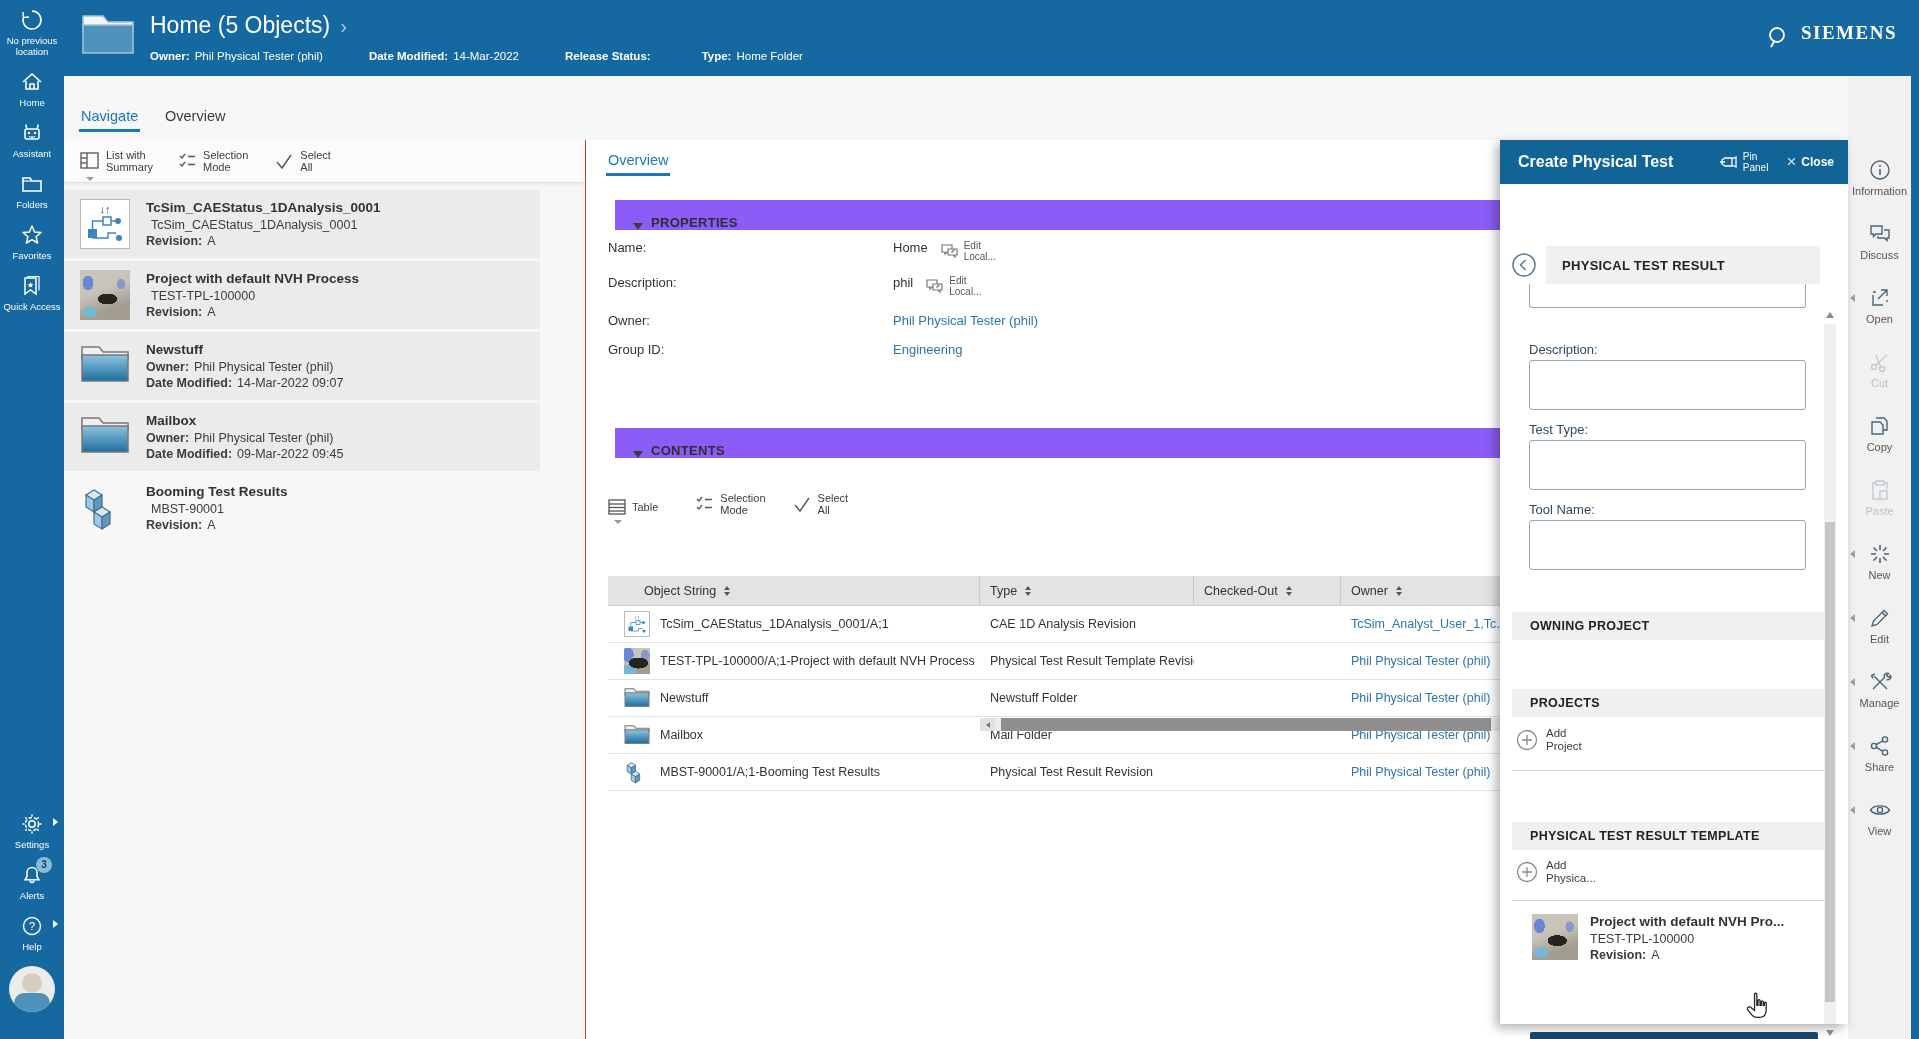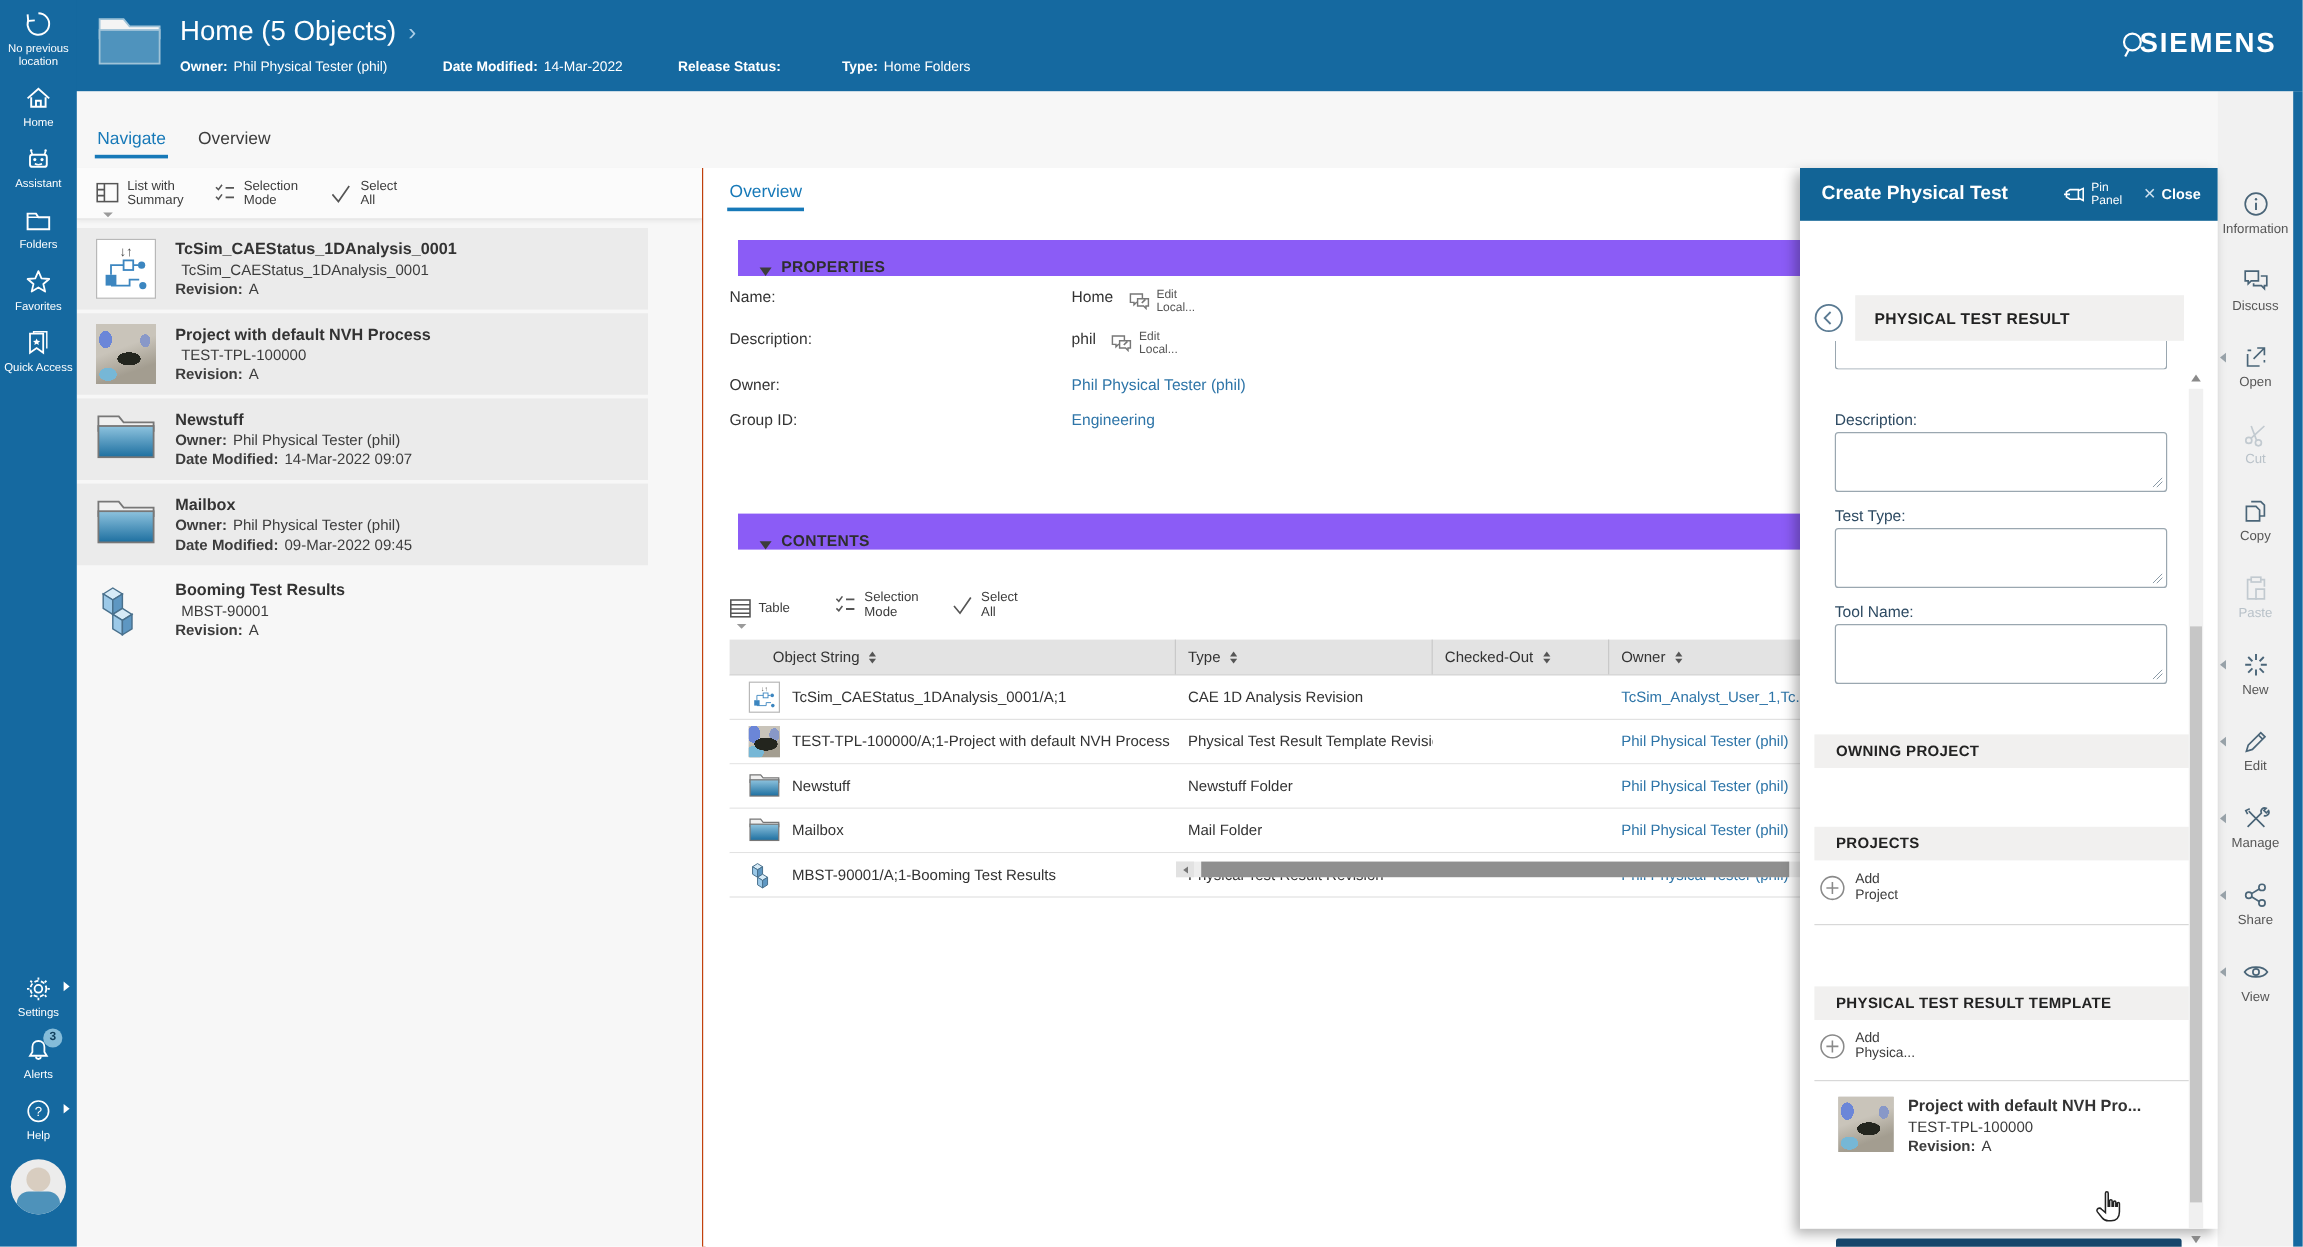--- a/index.html
+++ b/index.html
@@ -10,21 +10,21 @@
 
   
   .hdr{position:absolute;left:0;top:0;width:1919px;height:76px;background:#1569a0;color:#fff;z-index:6;}
   .hdr-folder{position:absolute;left:80px;top:10px;}
   .hdr-title{position:absolute;left:150px;top:12px;font-size:23px;font-weight:400;}
   .hdr-chev{position:absolute;top:16px;font-size:20px;color:#a9cde6;margin-left:10px;}
   .hdr-meta{position:absolute;left:150px;top:50px;display:flex;font-size:11.5px;}
   .hdr-meta .pair{margin-right:46px;white-space:nowrap;}
   .hdr-meta .lbl{font-weight:bold;margin-right:5px;}
   .hdr-search{position:absolute;left:1765px;top:24px;}
-  .hdr-brand{position:absolute;right:22px;top:22px;font-size:23px;font-weight:bold;letter-spacing:1.5px;}
+  .hdr-brand{position:absolute;right:22px;top:22px;font-size:19px;font-weight:bold;letter-spacing:1.5px;font-family:Liberation Serif, serif;}
 
   
   .leftnav{position:absolute;left:0;top:0;width:64px;height:1039px;background:#1569a0;z-index:7;color:#fff;}
   .nav-item{display:flex;flex-direction:column;align-items:center;text-align:center;margin-bottom:13px;position:relative;}
   .nav-item .nlabel{font-size:9.5px;margin-top:3px;line-height:11px;padding:0 2px;}
   .nav-top{position:absolute;top:8px;left:0;width:64px;}
   .nav-bottom{position:absolute;top:812px;left:0;width:64px;}
   .nav-badge{position:absolute;top:-6px;right:12px;width:16px;height:16px;border-radius:50%;background:#85bcd9;color:#123f5c;font-size:10px;font-weight:bold;line-height:16px;text-align:center;}
   .nav-fly{position:absolute;right:6px;top:6px;width:0;height:0;border-left:5px solid #fff;border-top:4px solid transparent;border-bottom:4px solid transparent;}
   .avatar{width:46px;height:46px;border-radius:50%;background:#ececec;position:relative;overflow:hidden;margin:14px auto 0;}
@@ -67,21 +67,21 @@
   .prop-rows{position:absolute;left:22px;top:100px;width:1000px;}
   .prow{display:flex;margin-bottom:13px;min-height:20px;}
   .prow .plabel{width:285px;font-size:13px;color:#333;}
   .prow .pval{font-size:13px;color:#333;display:flex;align-items:flex-start;}
   .prow .pval.link{color:#2e75a8;}
   .editw{display:flex;align-items:center;margin-left:12px;}
   .editw .et{font-size:10px;color:#555;line-height:11px;margin-left:4px;}
   .ct-toolbar{position:absolute;left:22px;top:352px;display:flex;align-items:flex-end;}
   .table{position:absolute;left:22px;top:393px;width:1228px;font-size:12.5px;color:#333;}
   .trow{display:flex;align-items:center;height:36px;border-bottom:1px solid #e2e2e2;background:#fff;}
-  .thead{height:29px;background:#e3e3e3;border-bottom:1px solid #cfcfcf;color:#333;}
+  .thead{height:29px;background:#e3e3e3;border-bottom:1px solid #cfcfcf;color:#333;margin-top:43px;}
   .thead .tc{display:flex;align-items:center;height:100%;border-right:1px solid #c9c9c9;box-sizing:border-box;}
   .tc{padding-left:10px;box-sizing:border-box;overflow:hidden;white-space:nowrap;}
   .c-obj{width:372px;display:flex;align-items:center;}
   .c-type{width:214px;}
   .c-chk{width:147px;}
   .c-own{width:495px;color:#2e75a8;}
   .thead .c-own{color:#333;}
   .row-icon{width:26px;height:26px;flex:0 0 26px;margin:0 10px 0 16px;}
   .sorticon{margin-left:7px;}
   .hscroll{position:absolute;left:394px;top:578px;width:856px;height:13px;background:#ededed;display:flex;align-items:center;}
@@ -142,21 +142,21 @@
       <svg width="56" height="48" viewBox="0 0 56 48">
         <path d="M3 6 h20 l5 6 h25 v10 H3 z" fill="#f4f4f4" stroke="#9fc3d8" stroke-width="1.5"></path>
         <rect x="3" y="15" width="50" height="28" fill="#4f93bd" stroke="#9fc3d8" stroke-width="1.5"></rect>
       </svg>
     </div>
     <div class="hdr-title" data-interactable="false"><span>Home (5 Objects)</span><span class="hdr-chev" style="position:static;" data-interactable="true">›</span></div>
     <div class="hdr-meta" data-interactable="false">
       <div class="pair"><span class="lbl" data-interactable="false">Owner:</span><span data-interactable="false">Phil Physical Tester (phil)</span></div>
       <div class="pair"><span class="lbl" data-interactable="false">Date Modified:</span><span data-interactable="false">14-Mar-2022</span></div>
       <div class="pair"><span class="lbl" data-interactable="false">Release Status:</span><span data-interactable="false"></span></div>
-      <div class="pair"><span class="lbl" data-interactable="false">Type:</span><span data-interactable="false">Home Folders</span></div>
+      <div class="pair"><span class="lbl" data-interactable="false">Type:</span><span data-interactable="false">Home Folder</span></div>
     </div>
     <div class="hdr-search" data-interactable="true">
       <svg width="26" height="26" viewBox="0 0 26 26">
           <circle cx="12" cy="11" r="7" fill="none" stroke="#fff" stroke-width="1.8"></circle>
           <line x1="9" y1="17.5" x2="6" y2="23" stroke="#fff" stroke-width="1.8"></line>
         </svg>
     </div>
     <div class="hdr-brand" data-interactable="false">SIEMENS</div>
   </div>
 

